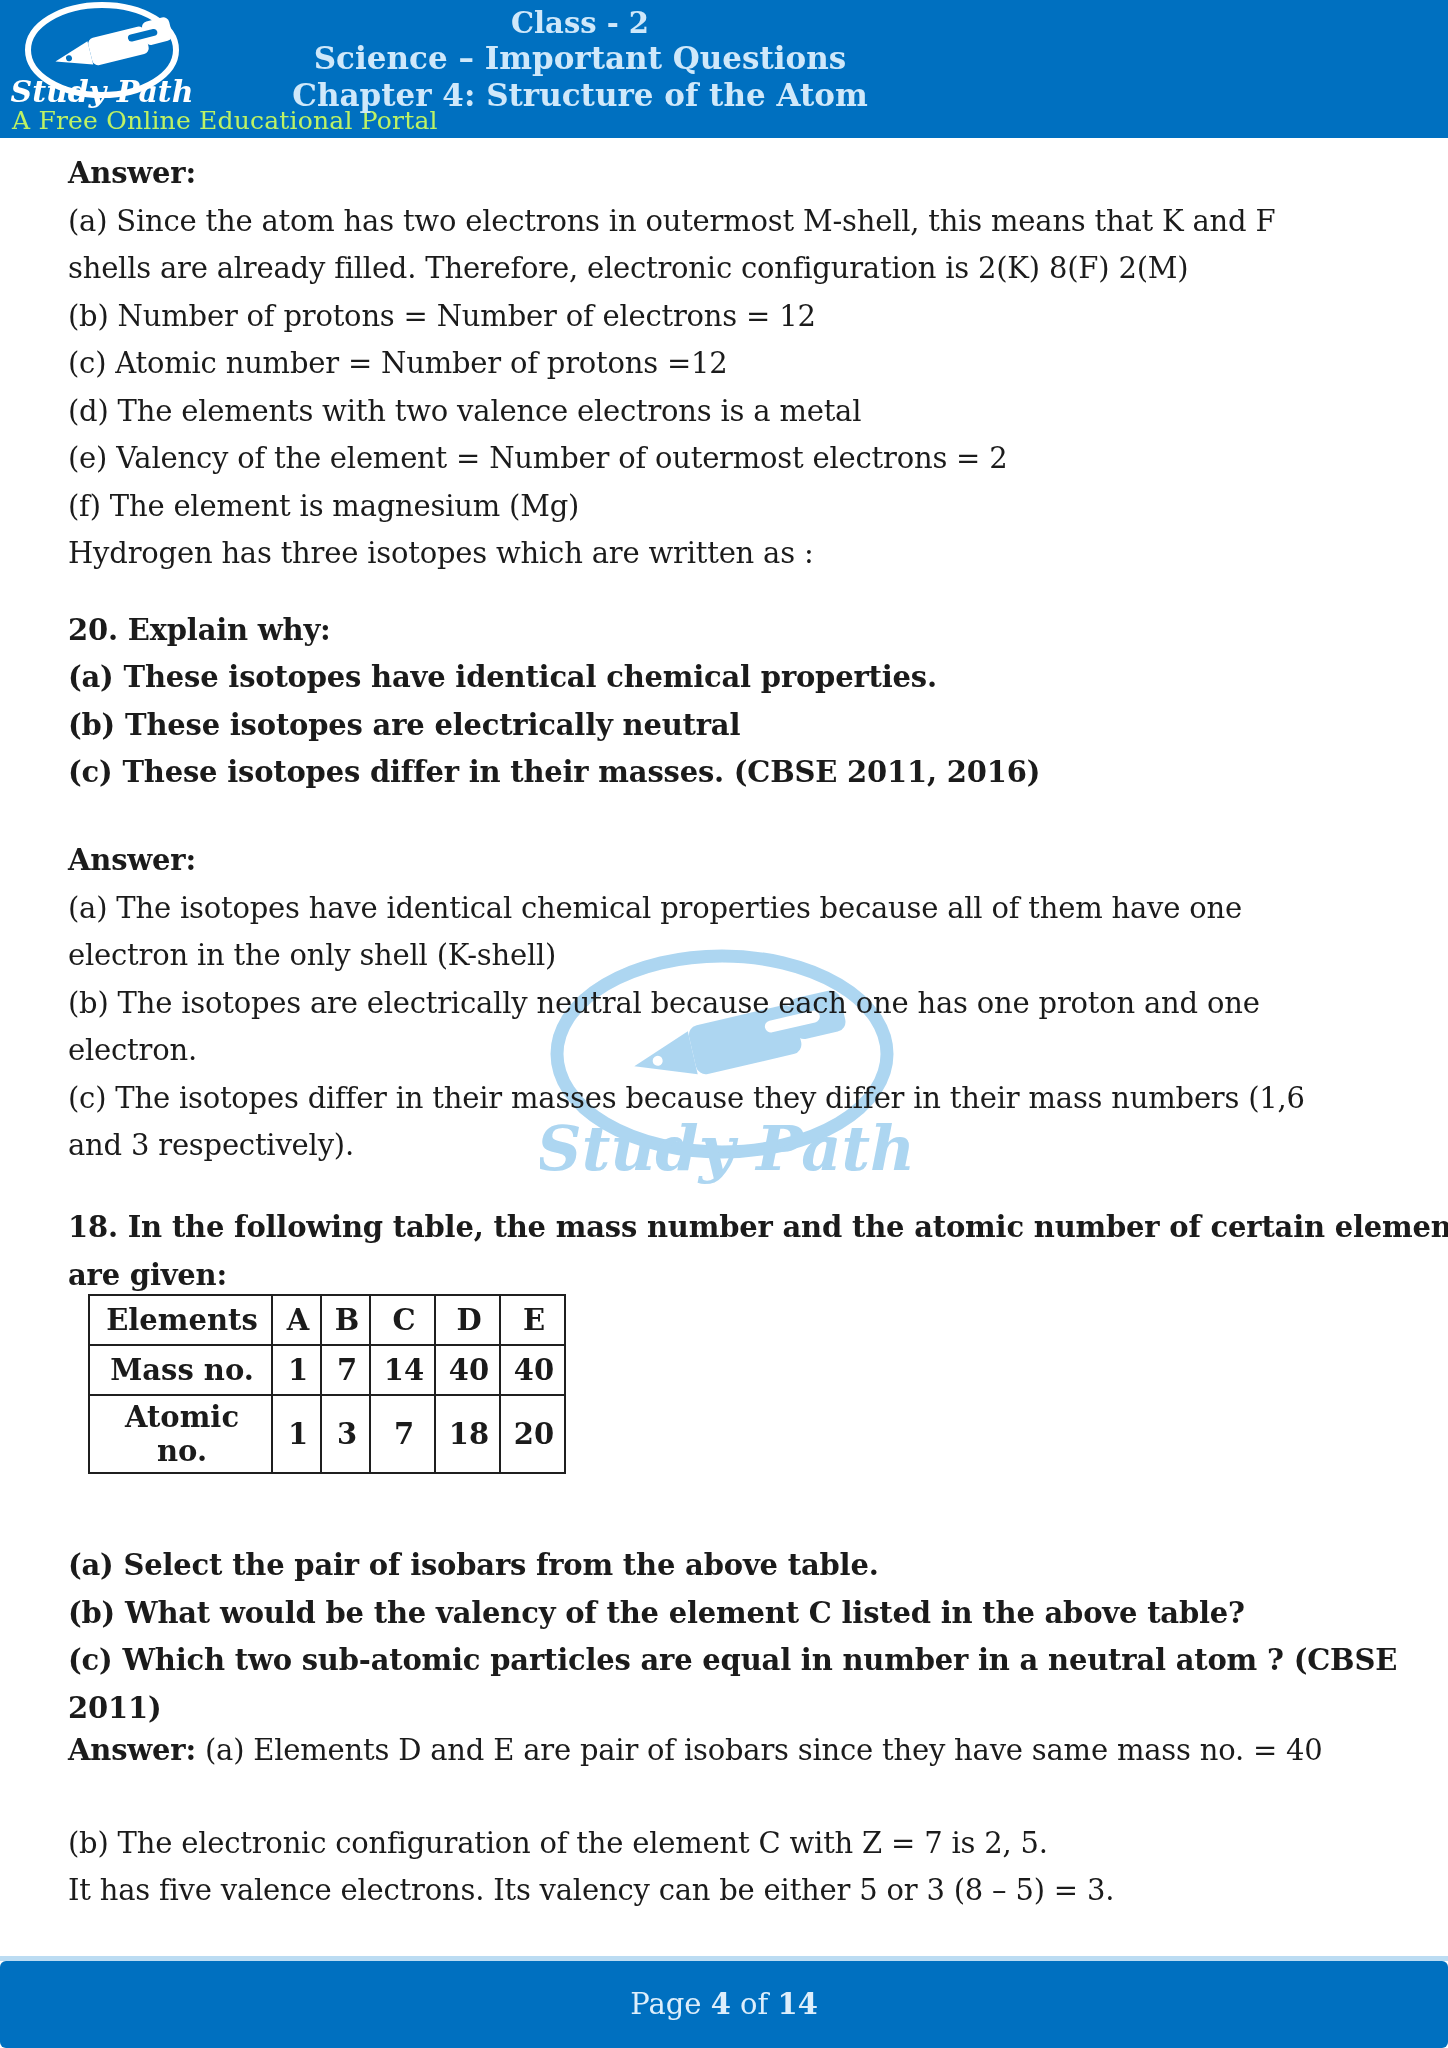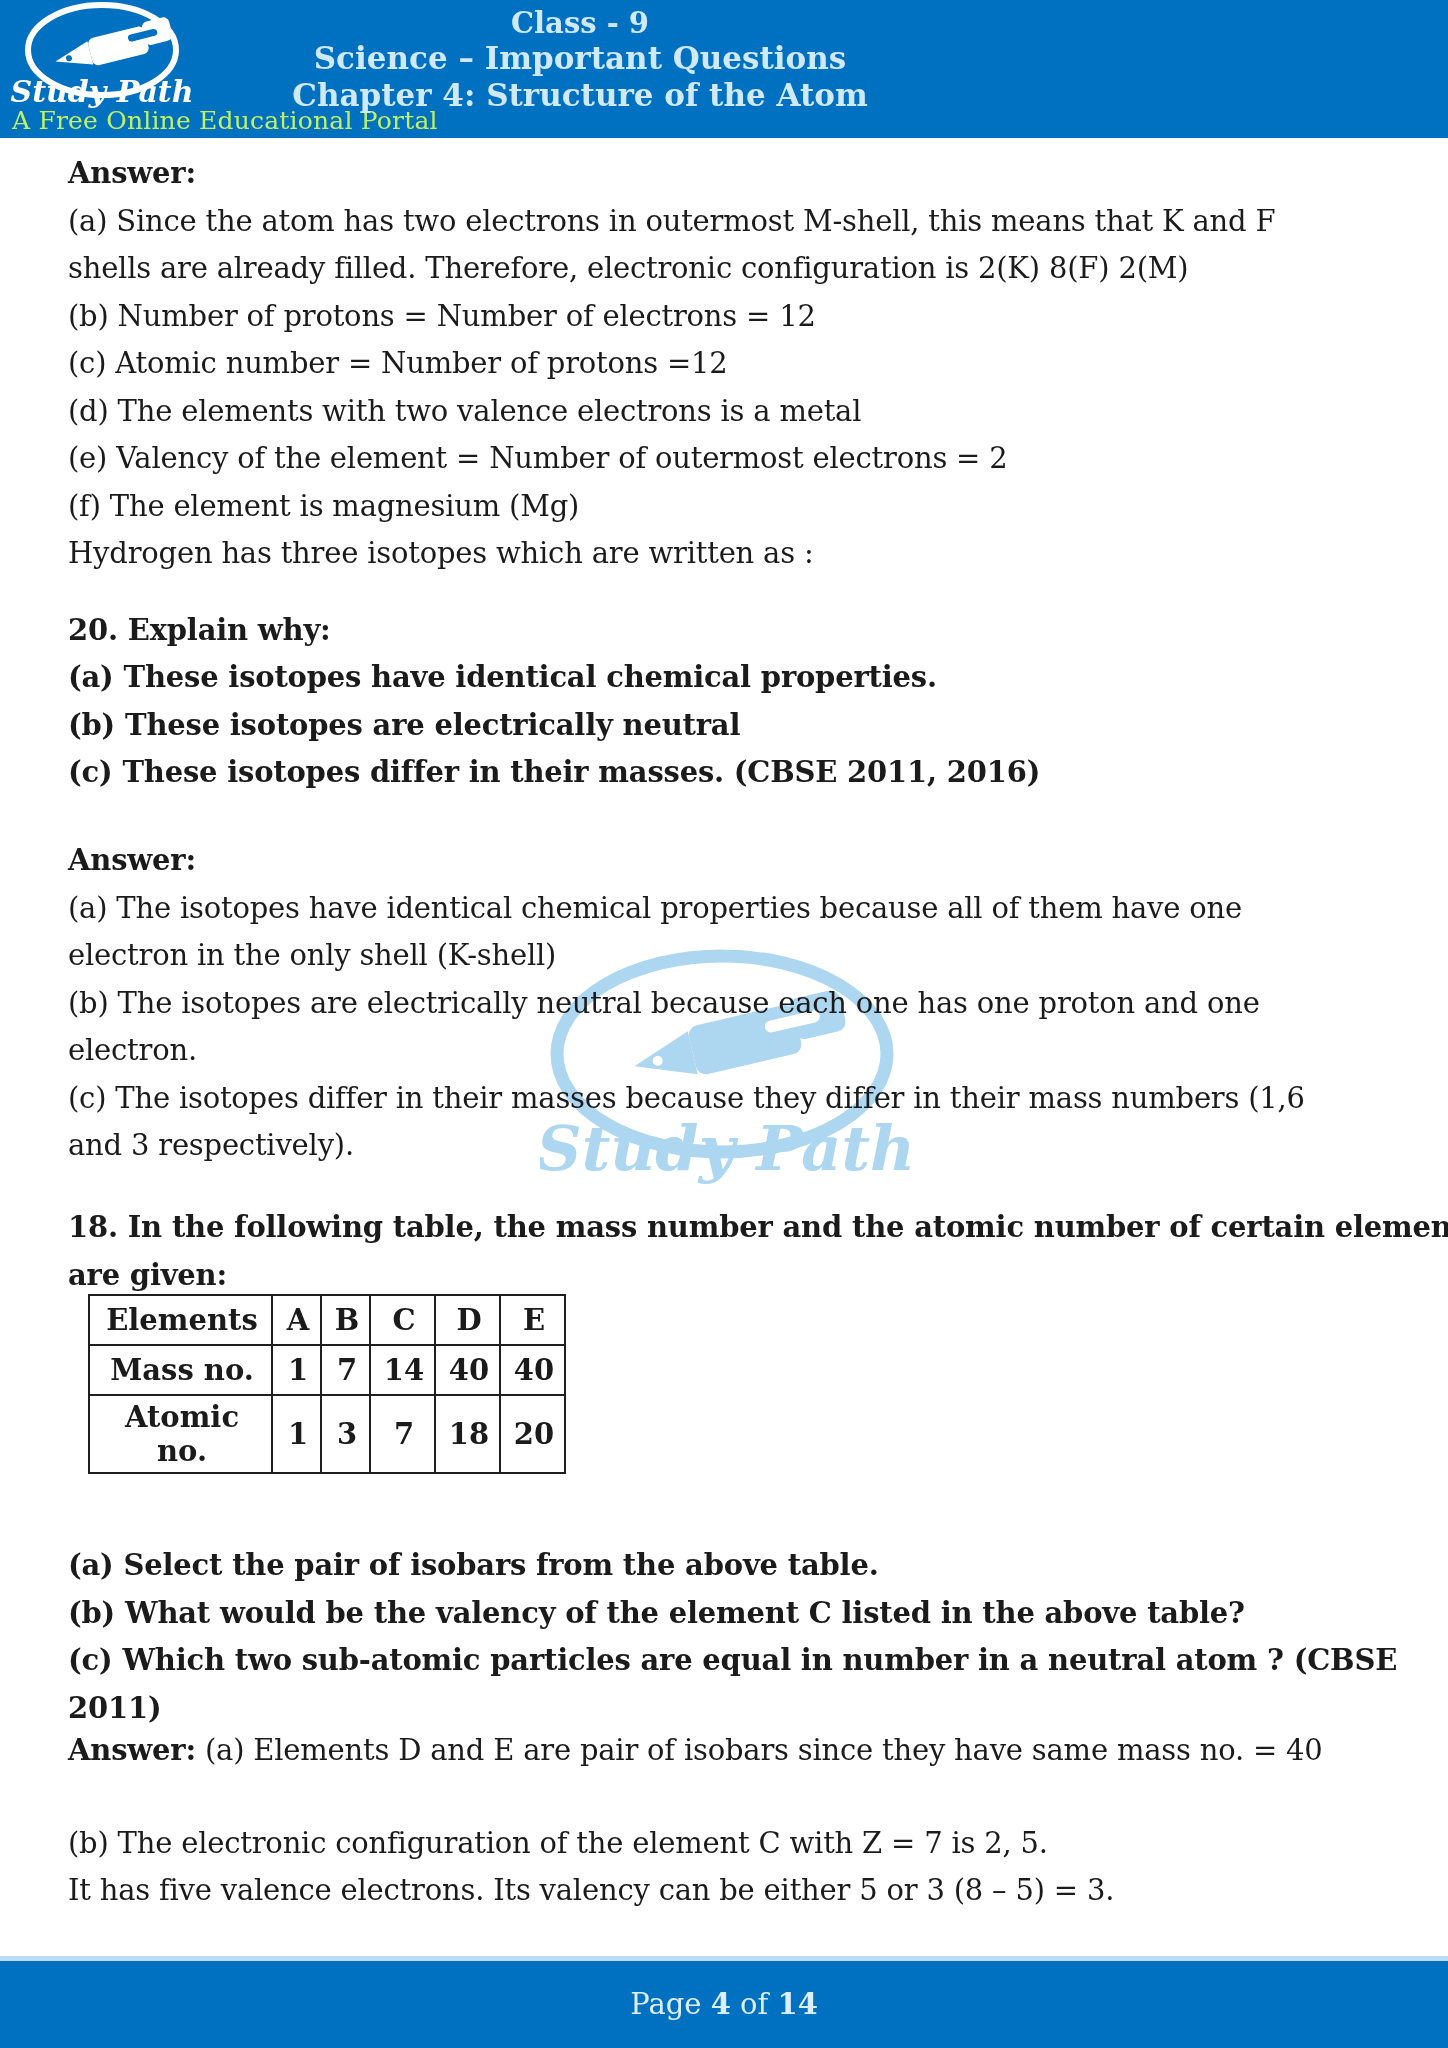--- a/index.html
+++ b/index.html
@@ -44,21 +44,21 @@
   }
   .c0{width:162px}.c1{width:28px}.c2{width:28px}.c3{width:44px}.c4{width:44px}.c5{width:44px}
   
   .footer-line {
     position:absolute; left:0; top:1956px; width:1448px; height:5px;
     background:#bcdcf2; z-index:3;
   }
   .footer {
     position:absolute; left:0; top:1961px; width:1448px; height:87px;
     background:#0070c0; z-index:3; color:#ddeefb;
-    font-size:29px; text-align:center;
+    font-size:29px; text-align:center;border-radius:6px;
   }
   .footer-inner { margin-top:26px; }
 </style>
 </head>
 <body>
 
 <div class="page">
 
   <div class="header">
     <div class="logo-wrap">
@@ -69,21 +69,21 @@
           <circle cx="58" cy="48" r="3" fill="#0070c0"></circle>
           <rect x="80" y="34" width="58" height="28" rx="6"></rect>
           <rect x="136" y="31" width="28" height="24" rx="6"></rect>
           <rect x="120" y="40" width="30" height="7" rx="3.5" fill="#0070c0"></rect>
         </g>
         <text x="92" y="100" text-anchor="middle" font-family="DejaVu Serif, serif" font-style="italic" font-weight="bold" font-size="30" fill="#ffffff">Study Path</text>
       </svg>
     </div>
     <div class="tagline">A Free Online Educational Portal</div>
     <div class="titles">
-      <div class="title-l1">Class - 9</div>
+      <div class="title-l1">Class - 2</div>
       <div class="title-l2">Science – Important Questions</div>
       <div class="title-l3">Chapter 4: Structure of the Atom</div>
     </div>
   </div>
 
   <div class="watermark">
     <svg width="372" height="240" viewBox="0 0 372 240">
       <ellipse cx="182" cy="108" rx="165" ry="98" fill="none" stroke="#a9d4f1" stroke-width="13"></ellipse>
       <g transform="rotate(-13 182 100)" fill="#a9d4f1">
         <polygon points="92,100 152,78 152,122"></polygon>

